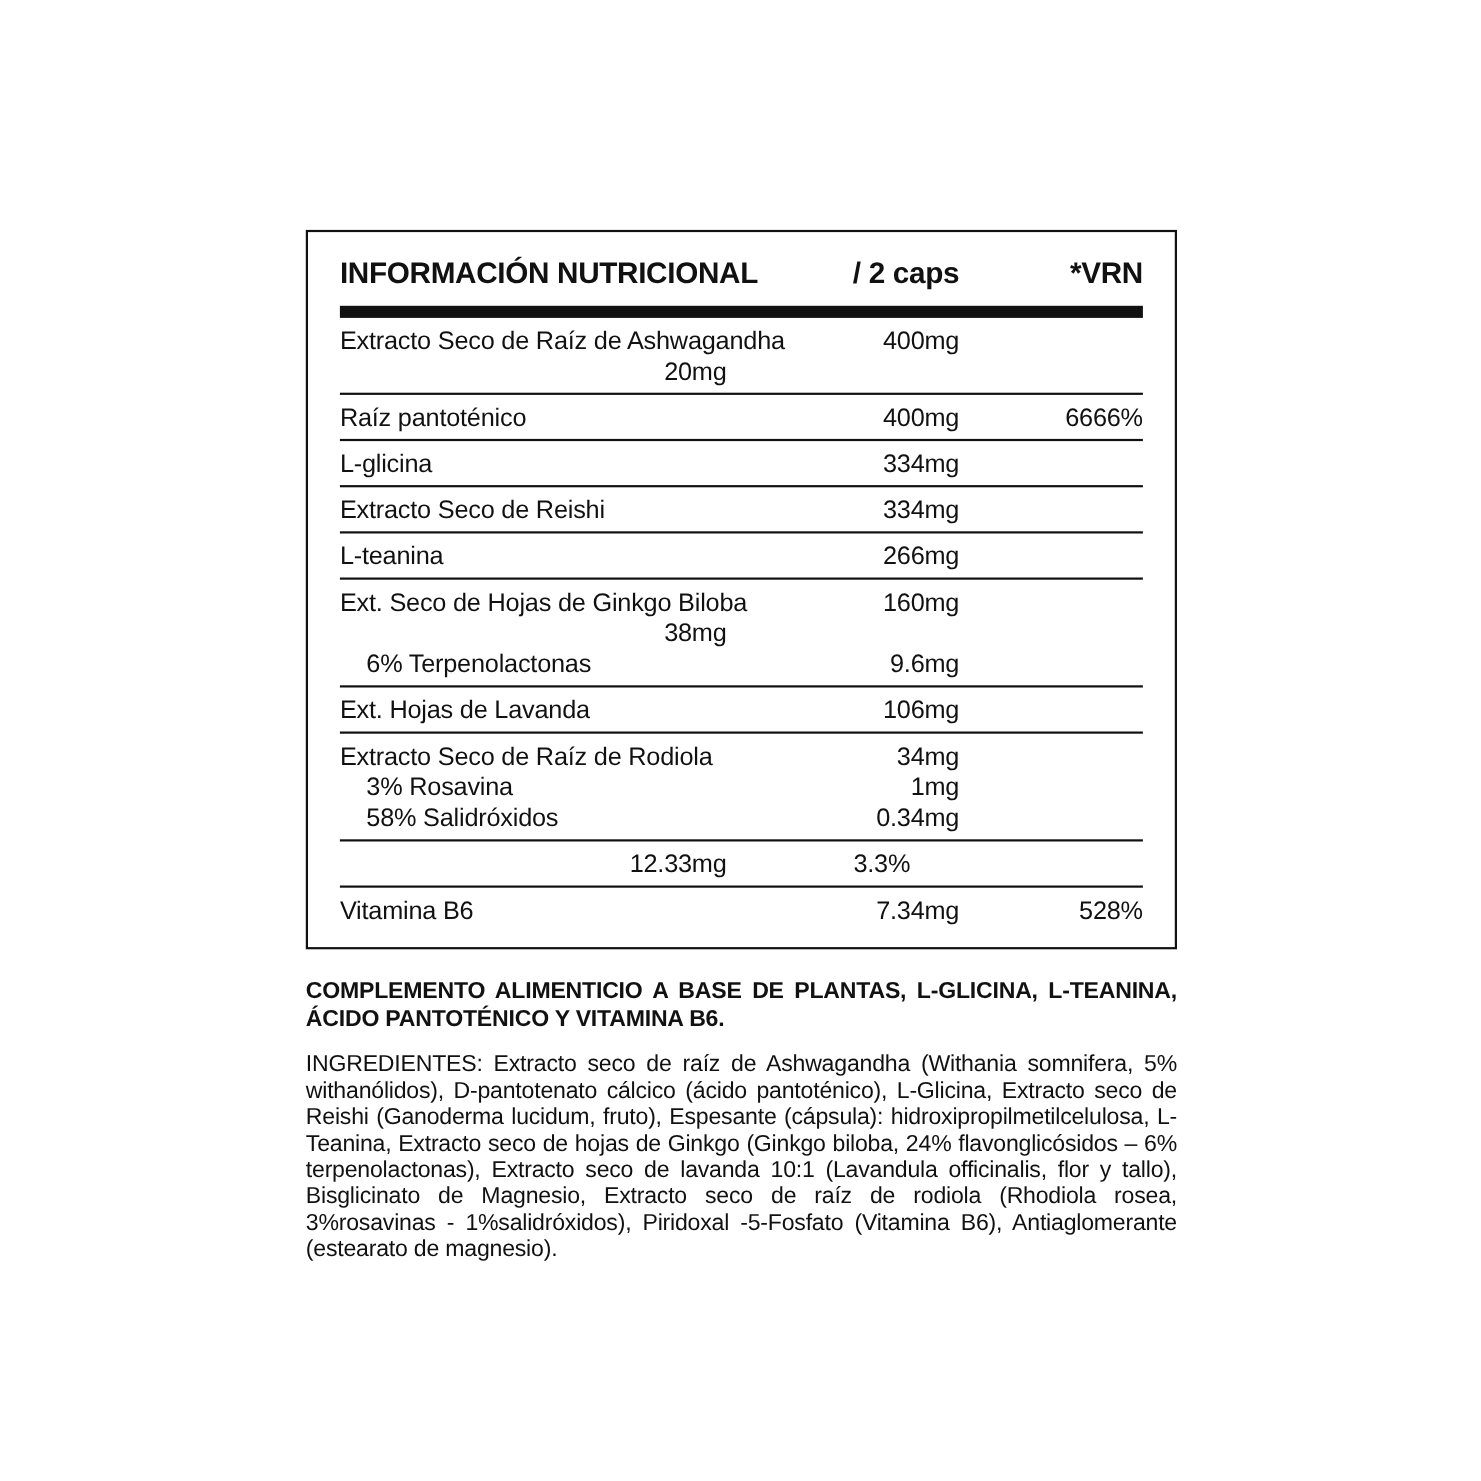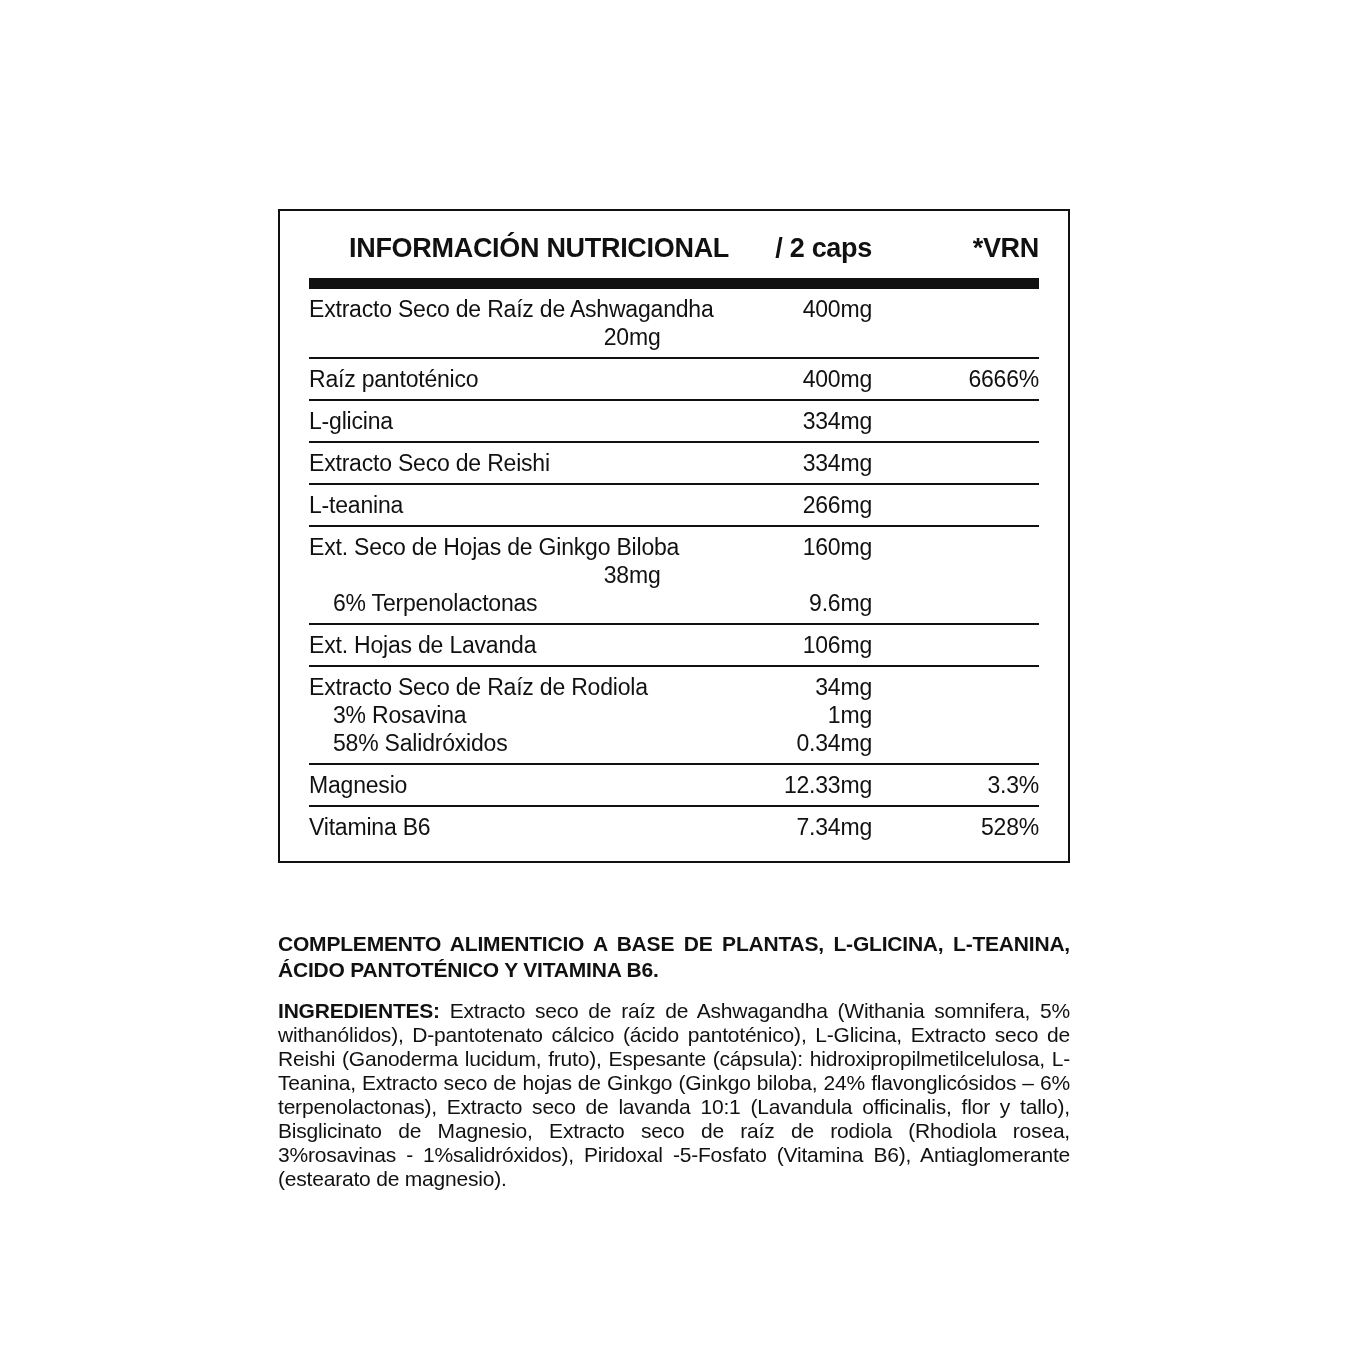--- a/index.html
+++ b/index.html
@@ -29,21 +29,20 @@
     background: #ffffff;
   }
   .facts-header {
     display: flex;
     align-items: center;
     padding-top: 22px;
     font-weight: bold;
     font-size: 27px;
     line-height: 31px;
     letter-spacing: -0.3px;
-    margin-left: 40px;
   }
   .col-name   { flex: 1 1 auto; min-width: 0; }
   .col-amount { width: 140px; flex: 0 0 140px; text-align: right; }
   .col-vrn    { width: 167px; flex: 0 0 167px; text-align: right; }
 
   .thick-bar {
     height: 11px;
     background: #111111;
     margin-top: 14px;
   }
@@ -60,39 +59,39 @@
   .nutrient-line .sub { padding-left: 24px; }
   .row-divider {
     height: 2px;
     background: #111111;
   }
 
   
   .description {
     position: absolute;
     left: 278px;
-    top: 931px;
+    top: 888px;
     width: 792px;
   }
   .desc-heading {
     margin: 0;
     font-size: 21px;
     line-height: 26px;
     font-weight: bold;
     text-align: justify;
     letter-spacing: -0.2px;
   }
   .ingredients {
     margin: 16px 0 0 0;
     font-size: 21px;
     line-height: 24px;
     text-align: justify;
     letter-spacing: -0.2px;
   }
-  .ingredients .ing-label { font-weight: bold; }
+  .ingredients .ing-label { font-weight: normal; }
 </style>
 </head>
 <body>
 
 <div class="page">
 
   <section class="facts-box">
     <div class="facts-header">
       <span class="col-name">INFORMACIÓN NUTRICIONAL</span>
       <span class="col-amount">/ 2 caps</span>
@@ -184,21 +183,20 @@
           </div>
           <div class="nutrient-line">
             <span class="col-name sub">58% Salidróxidos</span>
             <span class="col-amount">0.34mg</span>
             <span class="col-vrn"></span>
           </div>
         </div>
         <div class="row-divider"></div>
         <div class="nutrient-row">
           <div class="nutrient-line">
-            <span class="col-name">Magnesio</span>
             <span class="col-amount">12.33mg</span>
             <span class="col-vrn">3.3%</span>
           </div>
         </div>
         <div class="row-divider"></div>
         <div class="nutrient-row">
           <div class="nutrient-line">
             <span class="col-name">Vitamina B6</span>
             <span class="col-amount">7.34mg</span>
             <span class="col-vrn">528%</span>

